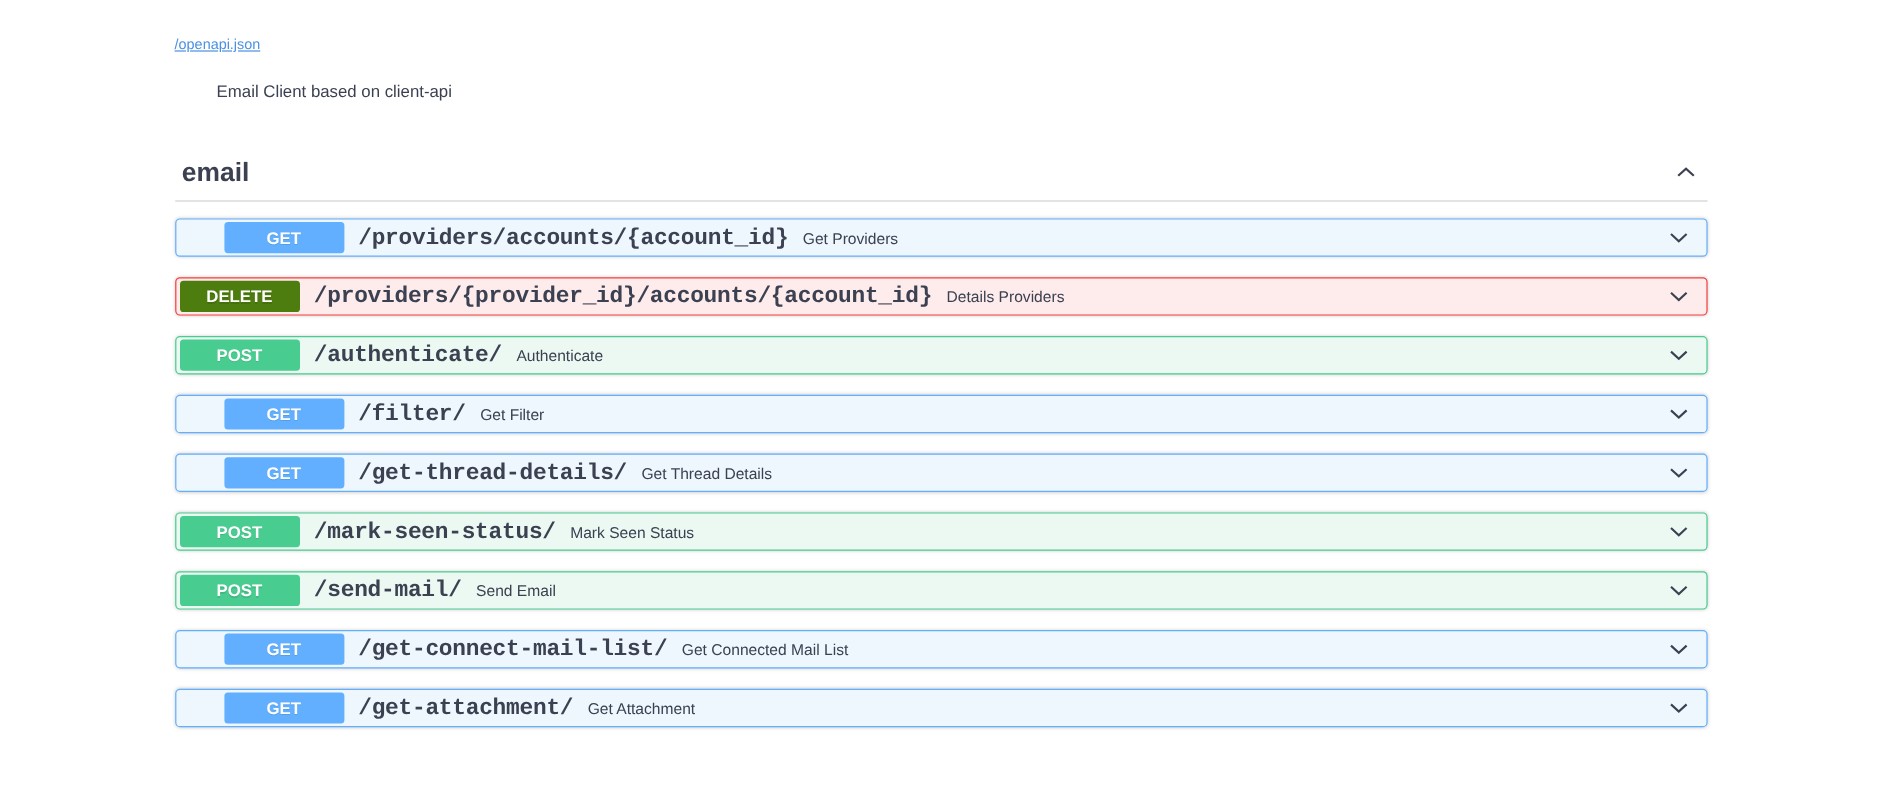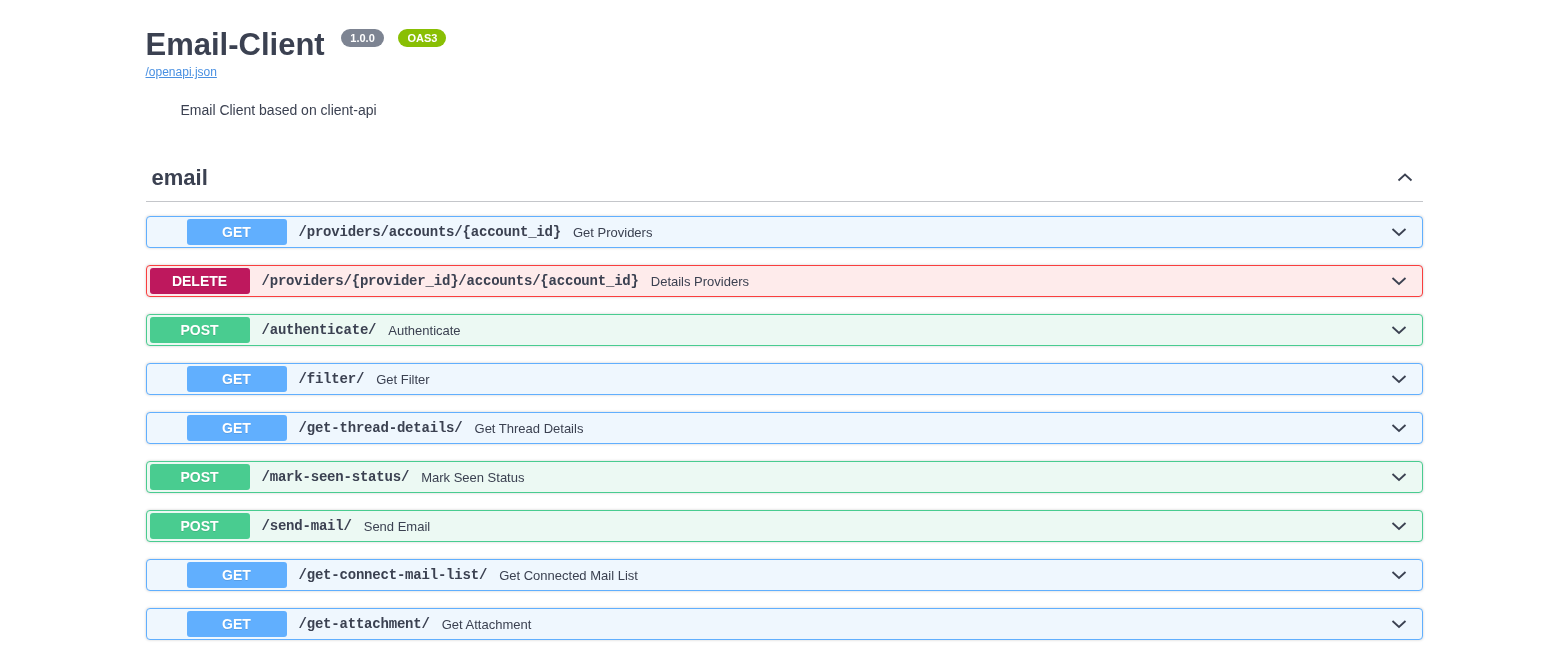--- a/index.html
+++ b/index.html
@@ -97,26 +97,26 @@
     text-align: center;
     font-size: 14px;
     font-weight: bold;
     color: #ffffff;
     padding: 5px 0;
     border-radius: 3px;
     text-shadow: 0 1px 0 rgba(0,0,0,.1);
   }
   .op-get    .method-badge { background: #61affe; }
   .op-post   .method-badge { background: #49cc90; }
-  .op-delete .method-badge { background: #be185d; }
+  .op-delete .method-badge { background: #4d7c0f; }
 
   .path {
     margin-left: 12px;
     font-family: "Liberation Mono", "DejaVu Sans Mono", monospace;
-    font-size: 14px;
+    font-size: 19px;
     font-weight: bold;
     color: #3b4151;
     letter-spacing: -0.2px;
   }
   .summary {
     margin-left: 12px;
     font-size: 13px;
     color: #3b4151;
   }
   .chev {
@@ -124,25 +124,20 @@
     padding-right: 10px;
     line-height: 0;
   }
 </style>
 </head>
 <body>
 
 <div class="wrap">
 
   <header>
-    <h1 class="title">
-      <span>Email-Client</span>
-      <span class="badge-pill ver-badge">1.0.0</span>
-      <span class="badge-pill oas-badge">OAS3</span>
-    </h1>
     <a class="spec-link">/openapi.json</a>
     <p class="desc">Email Client based on client-api</p>
   </header>
 
   <section class="tag-section">
     <div class="tag-header">
       <h3 class="tag-title">email</h3>
       <button class="caret-btn">
         <span>
           <svg width="20" height="20" viewBox="0 0 20 20">

